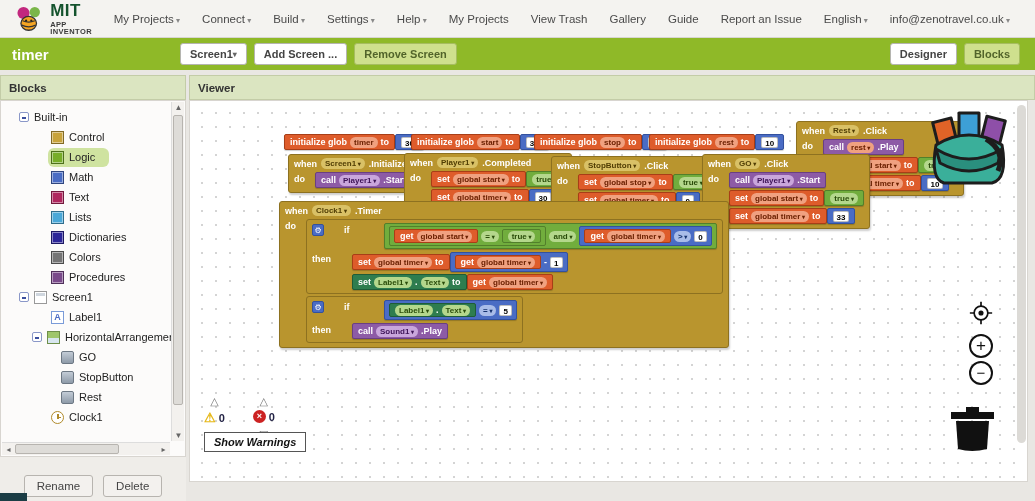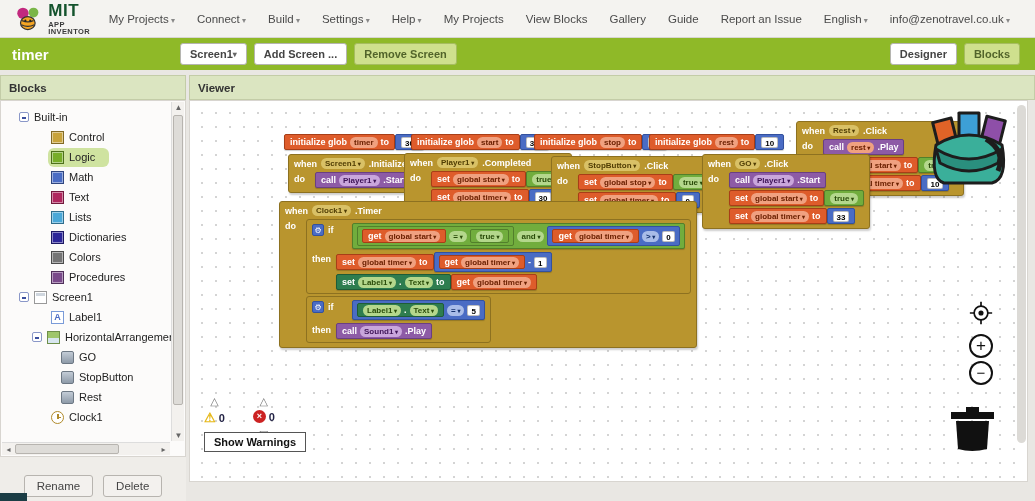--- a/index.html
+++ b/index.html
@@ -98,38 +98,38 @@
   .ev { position:absolute; background:#b9952e; border:1px solid #8d7120; border-radius:3px;
         padding:3px 5px 4px; box-shadow:1px 2px 2px rgba(0,0,0,.2); cursor:grab; }
   .ehead { display:flex; align-items:center; gap:4px; color:#fff; font-size:9px; font-weight:bold;
            margin-bottom:3px; white-space:nowrap; }
   .erow { display:flex; gap:5px; align-items:flex-start; }
   .kwcol { color:#fff; font-size:9px; font-weight:bold; min-width:16px; padding-top:2px; }
   .stmts { display:flex; flex-direction:column; gap:2px; align-items:flex-start; }
   .srow { display:flex; align-items:center; }
   .ifblk { background:#b9952e; border:1px solid #8d7120; border-radius:3px; padding:3px 5px;
            display:flex; flex-direction:column; gap:3px; align-items:flex-start; }
-  .ifrow { display:flex; align-items:flex-start; gap:4px; }
+  .ifrow { display:flex; align-items:flex-start; gap:20px; }
   .ifkw { color:#fff; font-size:9px; font-weight:bold; padding-top:2px; min-width:20px; }
   .mut { width:12px; height:12px; background:#4a6cc4; border:1px solid #33519e; border-radius:2px;
          color:#fff; font-size:8px; line-height:11px; text-align:center; margin-top:1px; cursor:pointer; }
   .mut::before { content:"⚙"; }
 
   
   .warncluster { position:absolute; left:14px; top:290px; display:flex; gap:28px; }
   .wcol { display:flex; flex-direction:column; align-items:center; gap:1px; }
   .uarr::before { content:"△"; color:#777; font-size:11px; }
   .darr::before { content:"▽"; color:#777; font-size:11px; }
   .wicon-row { display:flex; align-items:center; gap:3px; font-size:11px; font-weight:bold; color:#224; }
   .warn-ic::before { content:"⚠"; color:#e6b819; font-size:13px; }
   .err-ic { width:13px; height:13px; border-radius:50%; background:#cc2222; color:#fff; font-size:9px;
             line-height:13px; text-align:center; font-weight:bold; }
   .err-ic::before { content:"×"; }
   .showw { position:absolute; left:14px; top:331px; background:#fff; border:1px solid #555;
-           font-size:11px; font-weight:bold; color:#111; padding:3px 9px; cursor:pointer; }
+           font-size:11px; font-weight:bold; color:#111; padding:3px 9px; cursor:pointer;font-style:italic; }
   .zbtn { position:absolute; width:24px; height:24px; border:2px solid #111; border-radius:50%;
           background:#fff; text-align:center; cursor:pointer; }
   .zplus::before { content:"+"; font-size:17px; line-height:20px; color:#111; }
   .zminus::before { content:"−"; font-size:15px; line-height:20px; color:#111; }
 </style>
 </head>
 <body>
 
 <div class="topbar">
   <div class="logo">
@@ -149,21 +149,21 @@
   </div>
   <div class="menus-left">
     <span class="menu car">My Projects</span>
     <span class="menu car">Connect</span>
     <span class="menu car">Build</span>
     <span class="menu car">Settings</span>
     <span class="menu car">Help</span>
   </div>
   <div class="menus-right">
     <span class="menu">My Projects</span>
-    <span class="menu">View Blocks</span>
+    <span class="menu">View Trash</span>
     <span class="menu">Gallery</span>
     <span class="menu">Guide</span>
     <span class="menu">Report an Issue</span>
     <span class="menu car">English</span>
     <span class="menu car">info@zenotravel.co.uk</span>
   </div>
 </div>
 
 <div class="greenbar" style="background: rgb(143, 185, 40);">
   <span class="pname">timer</span>

